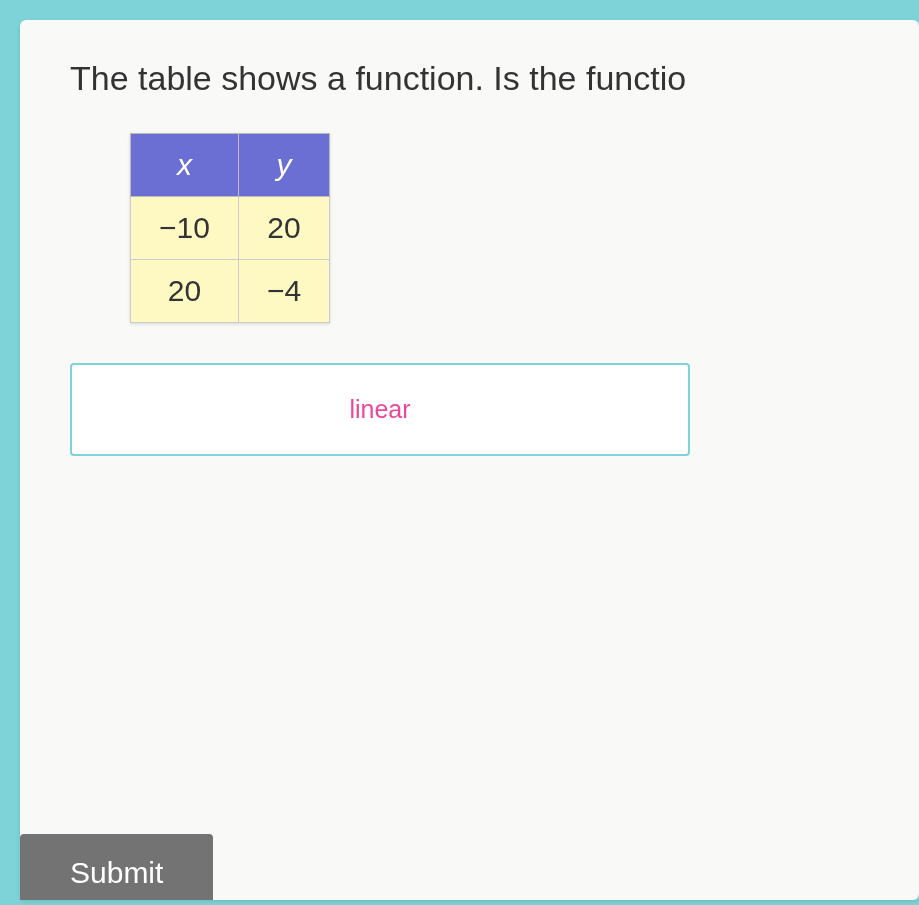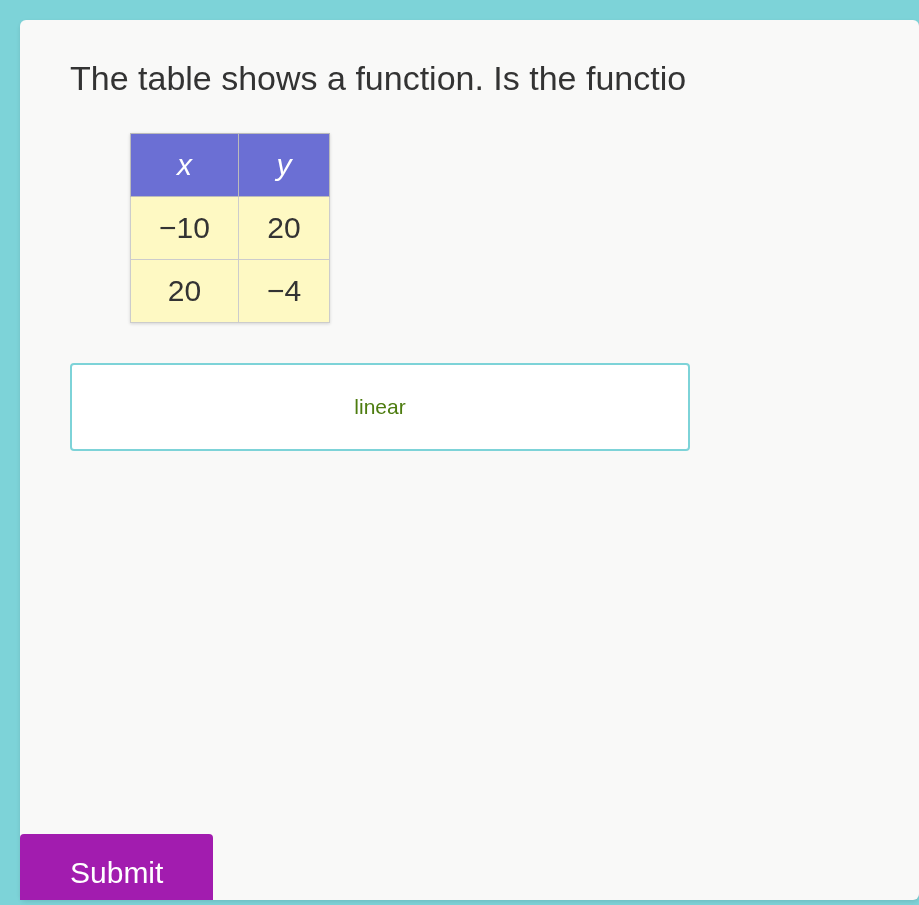--- a/index.html
+++ b/index.html
@@ -60,31 +60,31 @@
       flex-direction: column;
       gap: 25px;
       margin-left: 0px;
       width: 620px;
     }
     .answer-button {
       background: #fff;
       border: 2px solid #7dd3d8;
       border-radius: 4px;
       padding: 30px 20px;
-      font-size: 21px;
-      color: #4d7c0f;
+      font-size: 25px;
+      color: #ec4899;
       cursor: pointer;
       text-align: center;
       width: 100%;
     }
     .submit-button {
       position: absolute;
       bottom: 0;
       left: 0;
-      background: #a21caf;
+      background: #737373;
       color: #fff;
       border: none;
       padding: 22px 50px 10px 50px;
       font-size: 30px;
       cursor: pointer;
       border-radius: 4px 4px 0 0;
     }
   </style>
 </head>
 <body>

